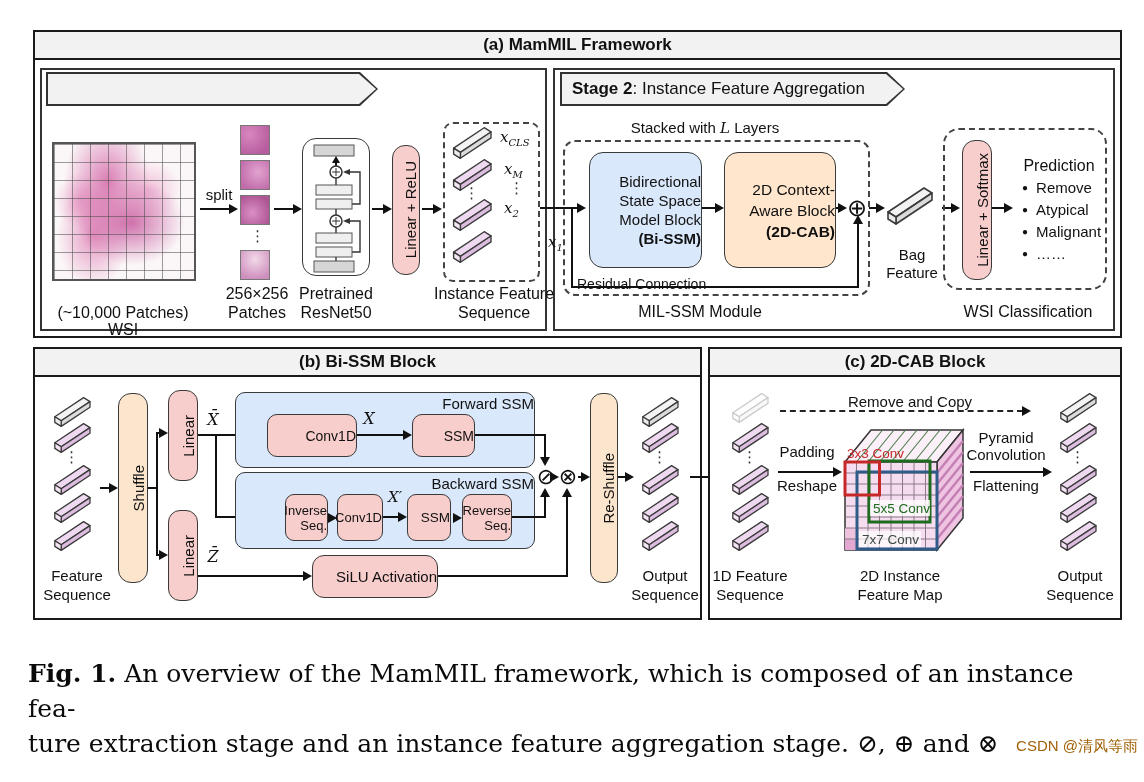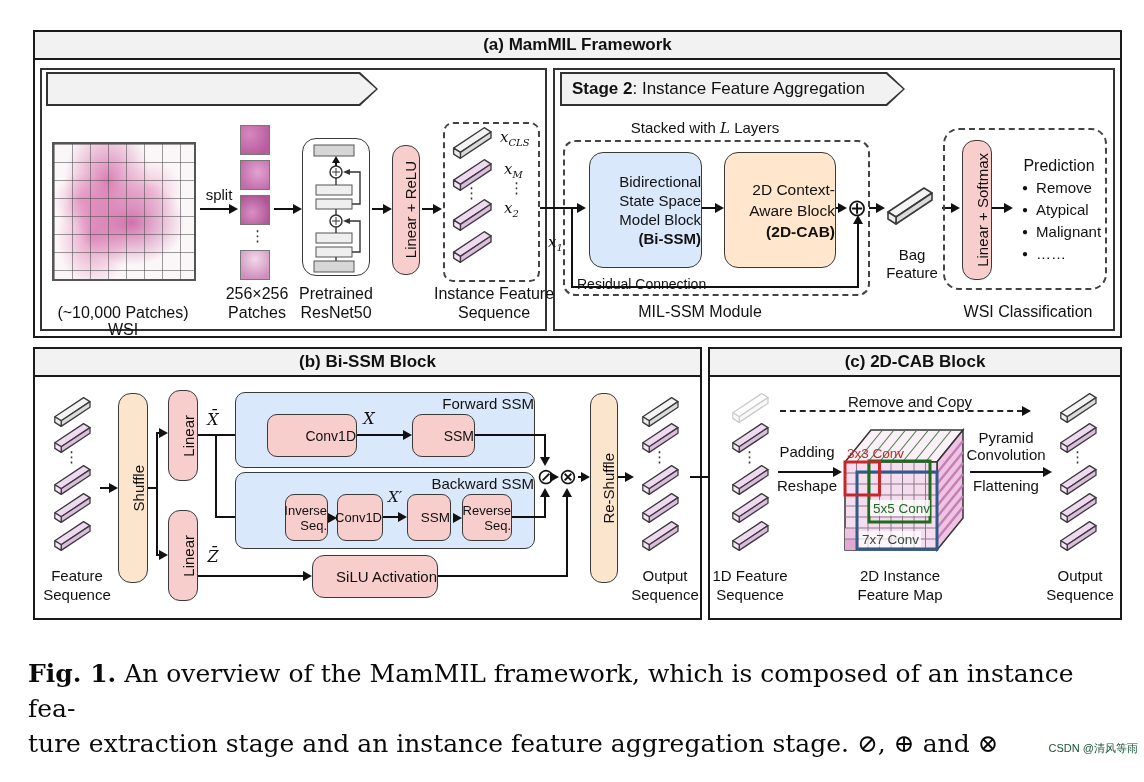--- a/index.html
+++ b/index.html
@@ -48,21 +48,21 @@
       radial-gradient(ellipse 45px 42px at 68% 34%,rgba(238,172,207,.75),rgba(238,172,207,0) 72%),
       radial-gradient(ellipse 40px 40px at 20% 42%,rgba(231,155,196,.8),rgba(231,155,196,0) 70%),
       #fbf7f8;}
   .wsi:after{content:"";position:absolute;inset:0;
       background:
         repeating-linear-gradient(to right,rgba(75,75,75,.55) 0 1px,transparent 1px 18px),
         repeating-linear-gradient(to bottom,rgba(75,75,75,.55) 0 1px,transparent 1px 18px);}
   .patch{position:absolute;width:30px;height:30px;border:1px solid #777;}
   .caption{position:absolute;left:28px;top:656px;width:1096px;
       font-family:"DejaVu Serif","Liberation Serif",serif;font-size:25px;line-height:35px;color:#0a0a0a;}
-  .wm{position:absolute;right:6px;bottom:6px;font-size:11px;color:#14532d;}
+  .wm{position:absolute;right:6px;bottom:6px;font-size:15px;color:#a16207;}
   .predrow{position:absolute;display:flex;align-items:center;gap:8px;font-size:15px;}
   .predrow .b{font-size:10px;line-height:10px;}
 </style>
 </head>
 <body>
 
 <div id="canvas">
 
 <svg width="0" height="0" style="position:absolute" aria-hidden="true">
   <defs>

